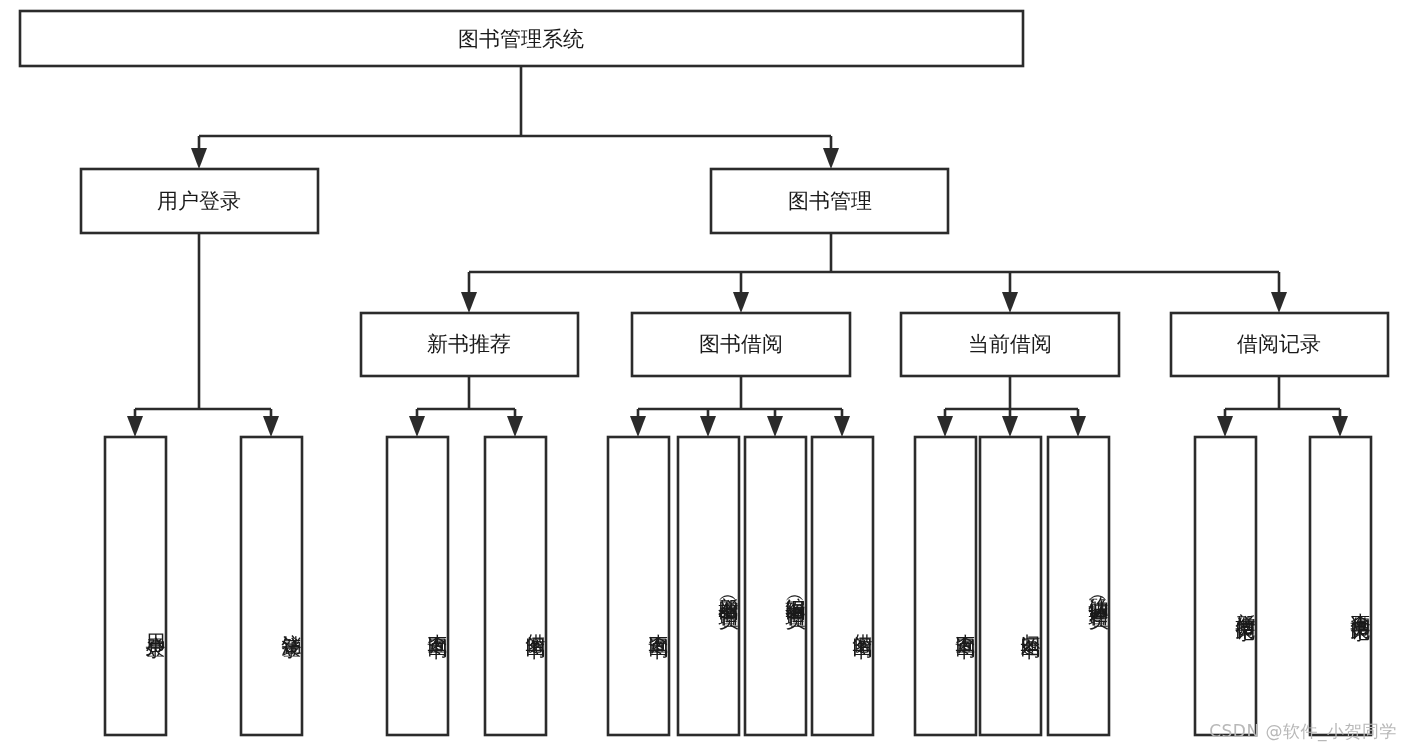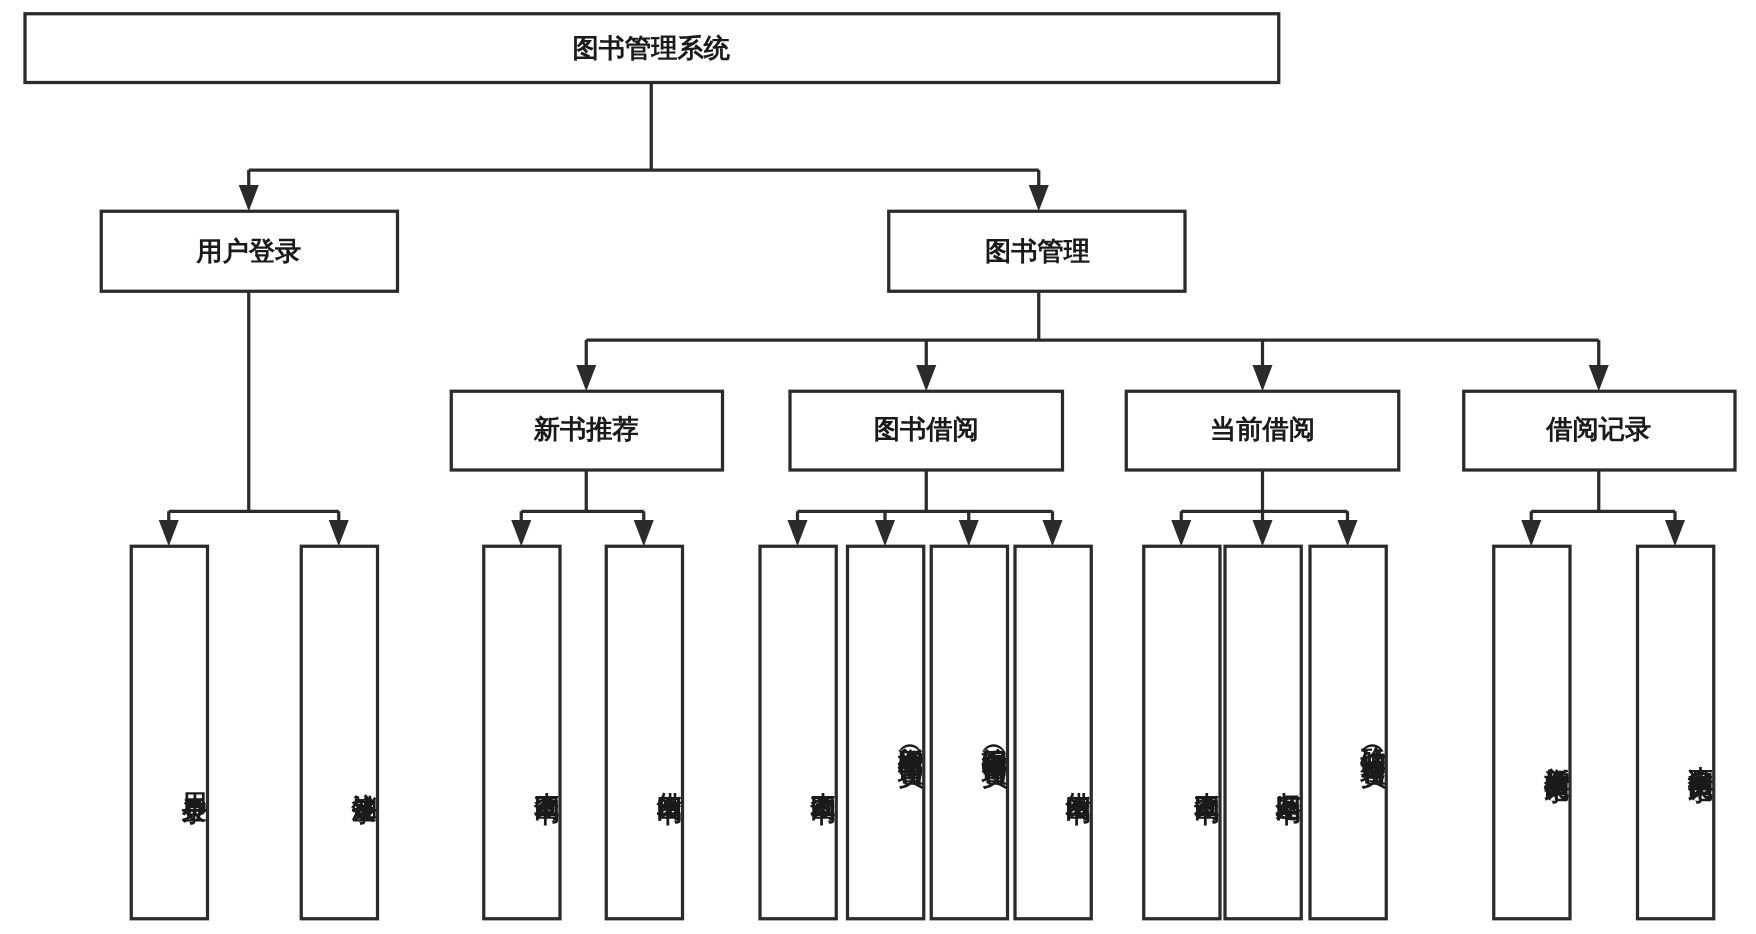--- a/index.html
+++ b/index.html
@@ -11,21 +11,20 @@
     width: 1405px;
     height: 747px;
     font-family: "DejaVu Sans", "Liberation Sans", sans-serif;
     overflow: hidden;
   }
   #diagram-root {
     position: relative;
     width: 1405px;
     height: 747px;
     background: #ffffff;
-    font-weight: bold;
   }
   svg.diagram-canvas {
     position: absolute;
     top: 0;
     left: 0;
     width: 1405px;
     height: 747px;
   }
   .node-box {
     fill: #ffffff;
@@ -219,14 +218,15 @@
   <div class="leaf-label" style="left:745px; top:444px; width:61px; height:291px;">编辑图书（管理员）</div>
   <div class="leaf-label" style="left:812px; top:508px; width:61px; height:227px;">借阅图书</div>
 
   <div class="leaf-label" style="left:915px; top:508px; width:61px; height:227px;">查询图书</div>
   <div class="leaf-label" style="left:980px; top:508px; width:61px; height:227px;">归还图书</div>
   <div class="leaf-label" style="left:1048px; top:444px; width:61px; height:291px;">确认归还（管理员）</div>
 
   <div class="leaf-label" style="left:1195px; top:470px; width:61px; height:265px;">新增借阅记录</div>
   <div class="leaf-label" style="left:1310px; top:470px; width:61px; height:265px;">查询借阅记录</div>
 
+  <div class="watermark">CSDN @软件_小贺同学</div>
 
 </div>
 
 </body></html>

